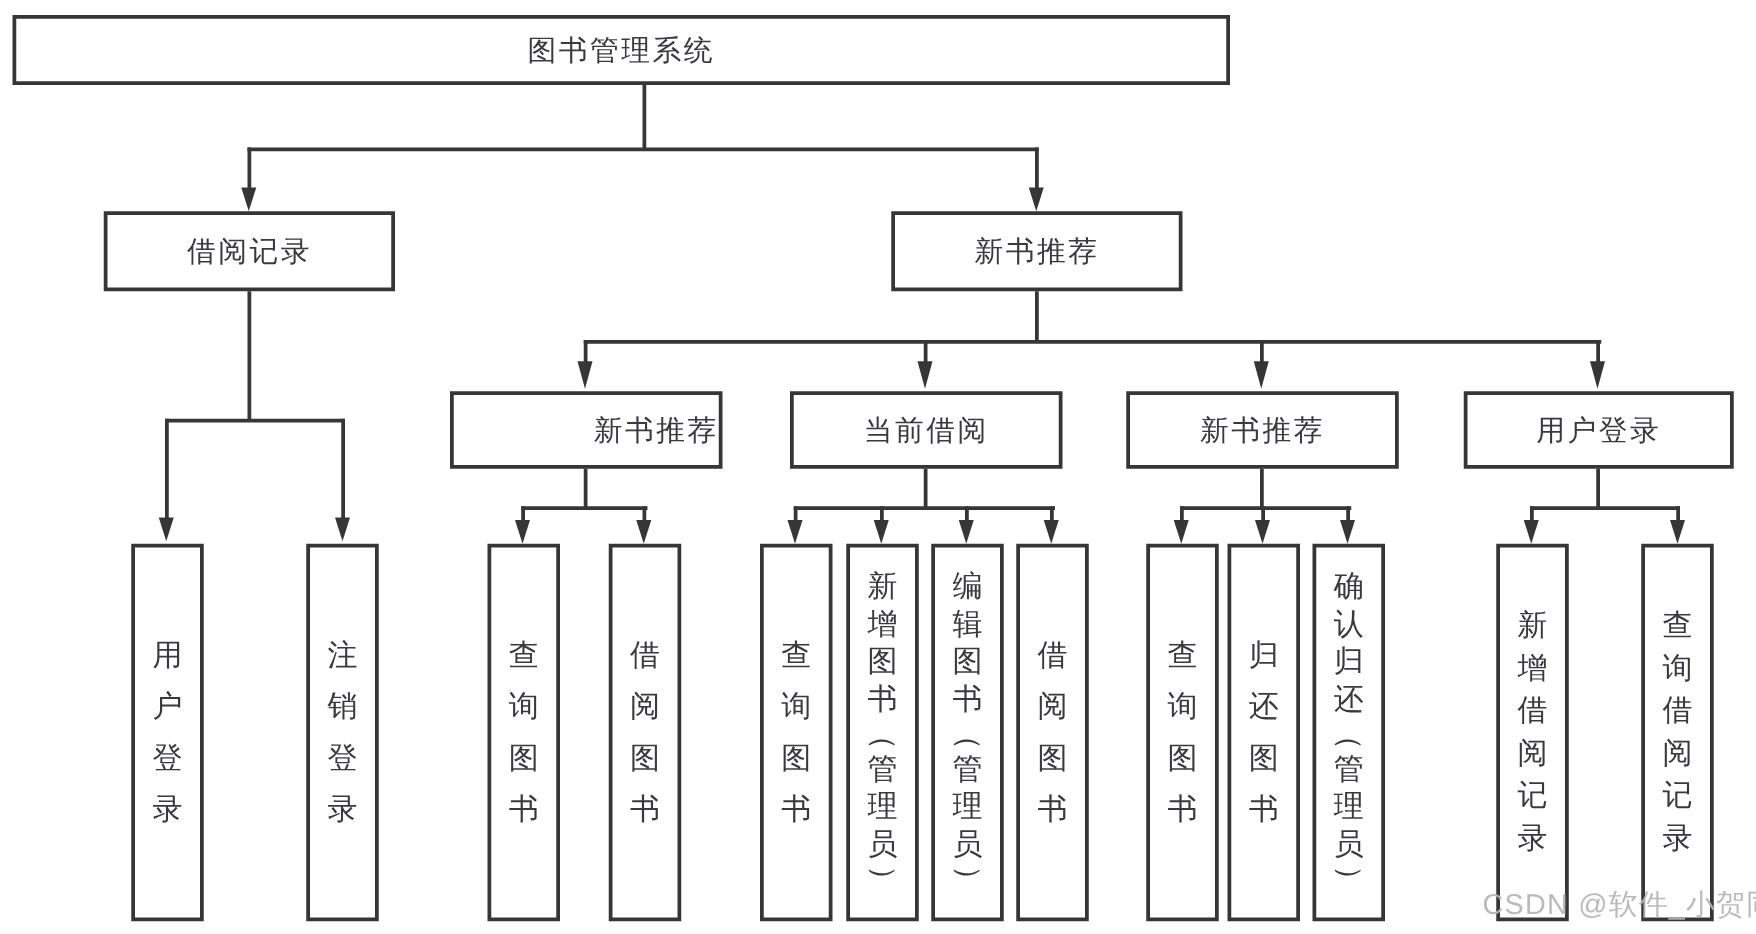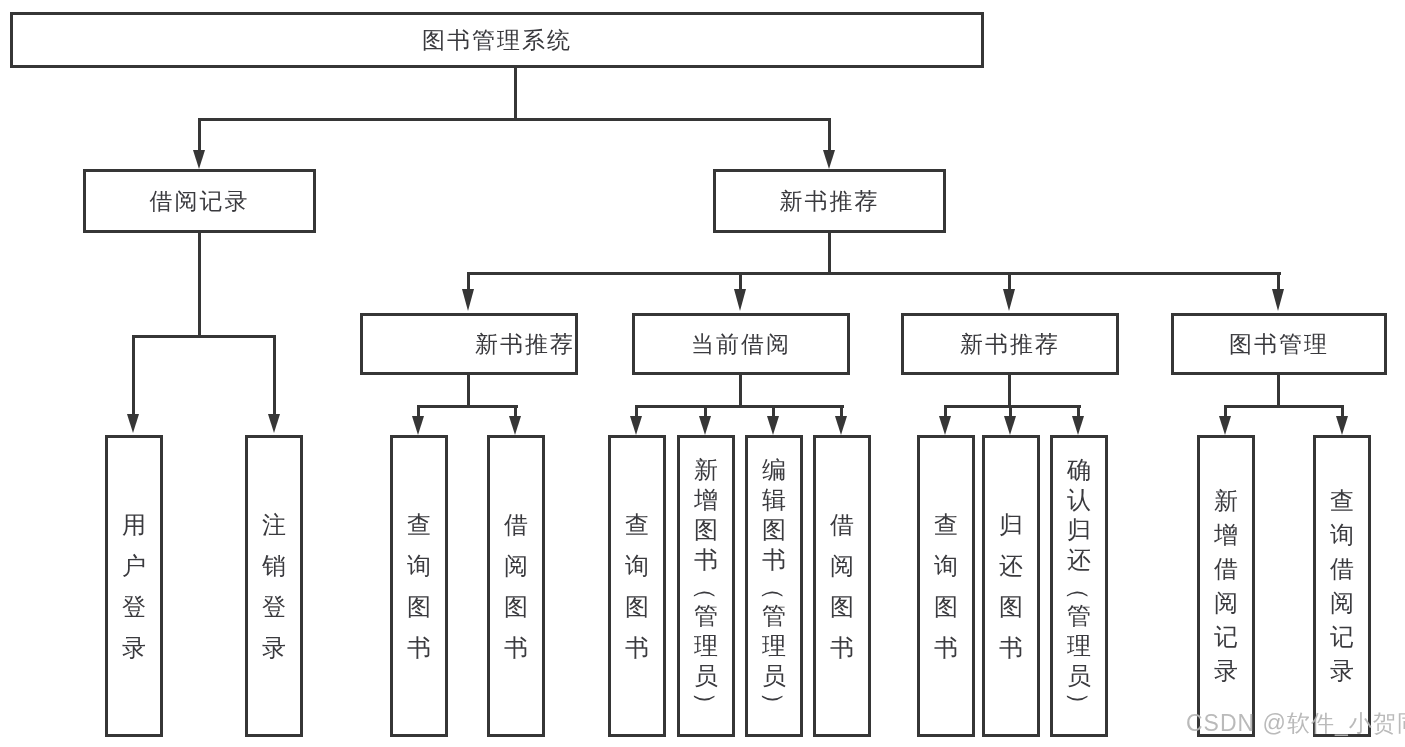--- a/index.html
+++ b/index.html
@@ -82,21 +82,21 @@
   <div class="box" style="left:360px;top:313px;width:218px;height:62px;justify-content:flex-end;">
     <span class="hlabel">新书推荐</span>
   </div>
   <div class="box" style="left:632px;top:313px;width:218px;height:62px;">
     <span class="hlabel">当前借阅</span>
   </div>
   <div class="box" style="left:901px;top:313px;width:218px;height:62px;">
     <span class="hlabel">新书推荐</span>
   </div>
   <div class="box" style="left:1171px;top:313px;width:216px;height:62px;">
-    <span class="hlabel">图书管理</span>
+    <span class="hlabel">用户登录</span>
   </div>
 
   <div class="vline" style="left:467px;top:375px;width:3px;height:32px;"></div>
   <div class="hline" style="left:417px;top:405px;width:101px;height:3px;"></div>
   <div class="vline" style="left:417px;top:405px;width:3px;height:13px;"></div>
   <div class="arrow" style="left:412px;top:416px;"></div>
   <div class="vline" style="left:514px;top:405px;width:3px;height:13px;"></div>
   <div class="arrow" style="left:509px;top:416px;"></div>
 
   <div class="vline" style="left:739px;top:375px;width:3px;height:32px;"></div>

